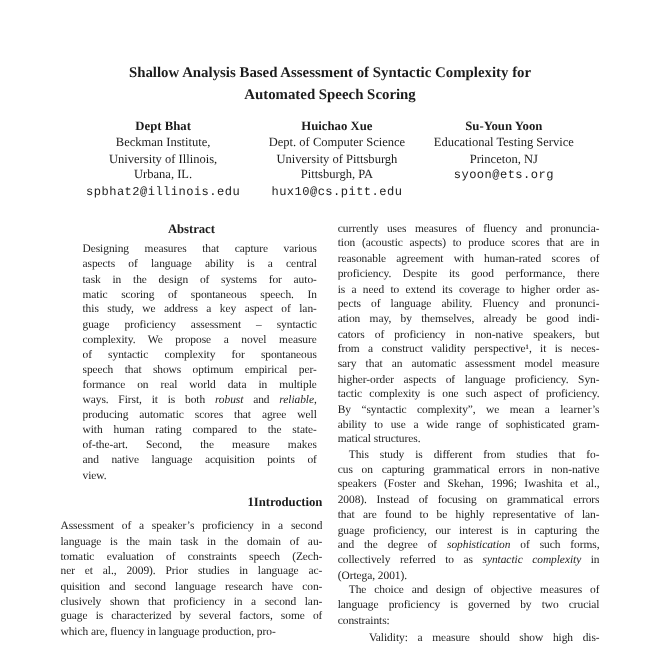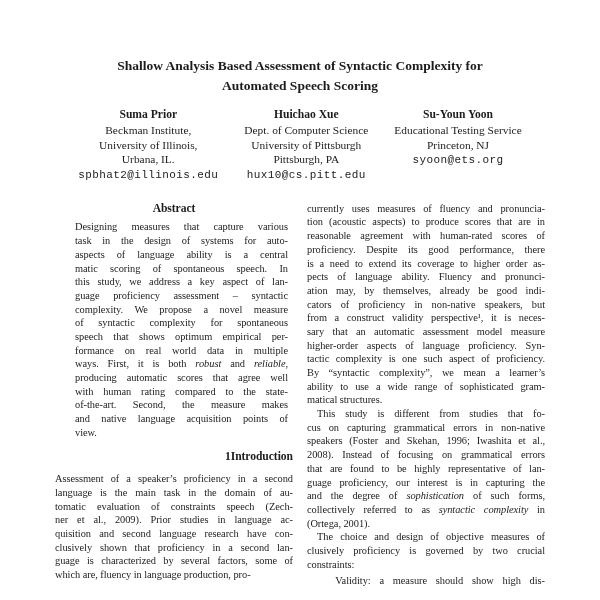--- a/index.html
+++ b/index.html
@@ -62,21 +62,21 @@
 </head>
 <body>
 
 <div class="page">
   <div class="title" id="title">
       <div class="title-line">Shallow Analysis Based Assessment of Syntactic Complexity for</div>
       <div class="title-line">Automated Speech Scoring</div>
     </div>
   <div class="authors" id="authors">
       <div class="author">
-        <div class="author-name">Suma Prior</div>
+        <div class="author-name">Dept Bhat</div>
         <div class="author-aff">Beckman Institute,</div>
         <div class="author-aff">University of Illinois,</div>
         <div class="author-aff">Urbana, IL.</div>
         <div class="author-email">spbhat2@illinois.edu</div>
       </div>
       <div class="author">
         <div class="author-name">Huichao Xue</div>
         <div class="author-aff">Dept. of Computer Science</div>
         <div class="author-aff">University of Pittsburgh</div>
         <div class="author-aff">Pittsburgh, PA</div>
@@ -87,22 +87,22 @@
         <div class="author-aff">Educational Testing Service</div>
         <div class="author-aff">Princeton, NJ</div>
         <div class="author-email">syoon@ets.org</div>
       </div>
     </div>
   <div class="columns">
     <div class="col" id="col-left">
         <div class="abstract-heading">Abstract</div>
         <div class="para abstract">
           <div class="line">Designing measures that capture various</div>
+          <div class="line">aspects of language ability is a central</div>
           <div class="line">task in the design of systems for auto-</div>
-          <div class="line">aspects of language ability is a central</div>
           <div class="line">matic scoring of spontaneous speech. In</div>
           <div class="line">this study, we address a key aspect of lan-</div>
           <div class="line">guage proficiency assessment – syntactic</div>
           <div class="line">complexity. We propose a novel measure</div>
           <div class="line">of syntactic complexity for spontaneous</div>
           <div class="line">speech that shows optimum empirical per-</div>
           <div class="line">formance on real world data in multiple</div>
           <div class="line">ways. First, it is both <i>robust</i> and <i>reliable</i>,</div>
           <div class="line">producing automatic scores that agree well</div>
           <div class="line">with human rating compared to the state-</div>
@@ -146,21 +146,21 @@
           <div class="line">speakers (Foster and Skehan, 1996; Iwashita et al.,</div>
           <div class="line">2008). Instead of focusing on grammatical errors</div>
           <div class="line">that are found to be highly representative of lan-</div>
           <div class="line">guage proficiency, our interest is in capturing the</div>
           <div class="line">and the degree of <i>sophistication</i> of such forms,</div>
           <div class="line">collectively referred to as <i>syntactic complexity</i> in</div>
           <div class="line last">(Ortega, 2001).</div>
         </div>
         <div class="para">
           <div class="line indent">The choice and design of objective measures of</div>
-          <div class="line">clusively proficiency is governed by two crucial</div>
+          <div class="line">language proficiency is governed by two crucial</div>
           <div class="line last">constraints:</div>
         </div>
         <div class="list-para">
           <div class="line first">1. Validity: a measure should show high dis-</div>
         </div>
       </div>
   </div>
 </div>
 
 </body></html>

